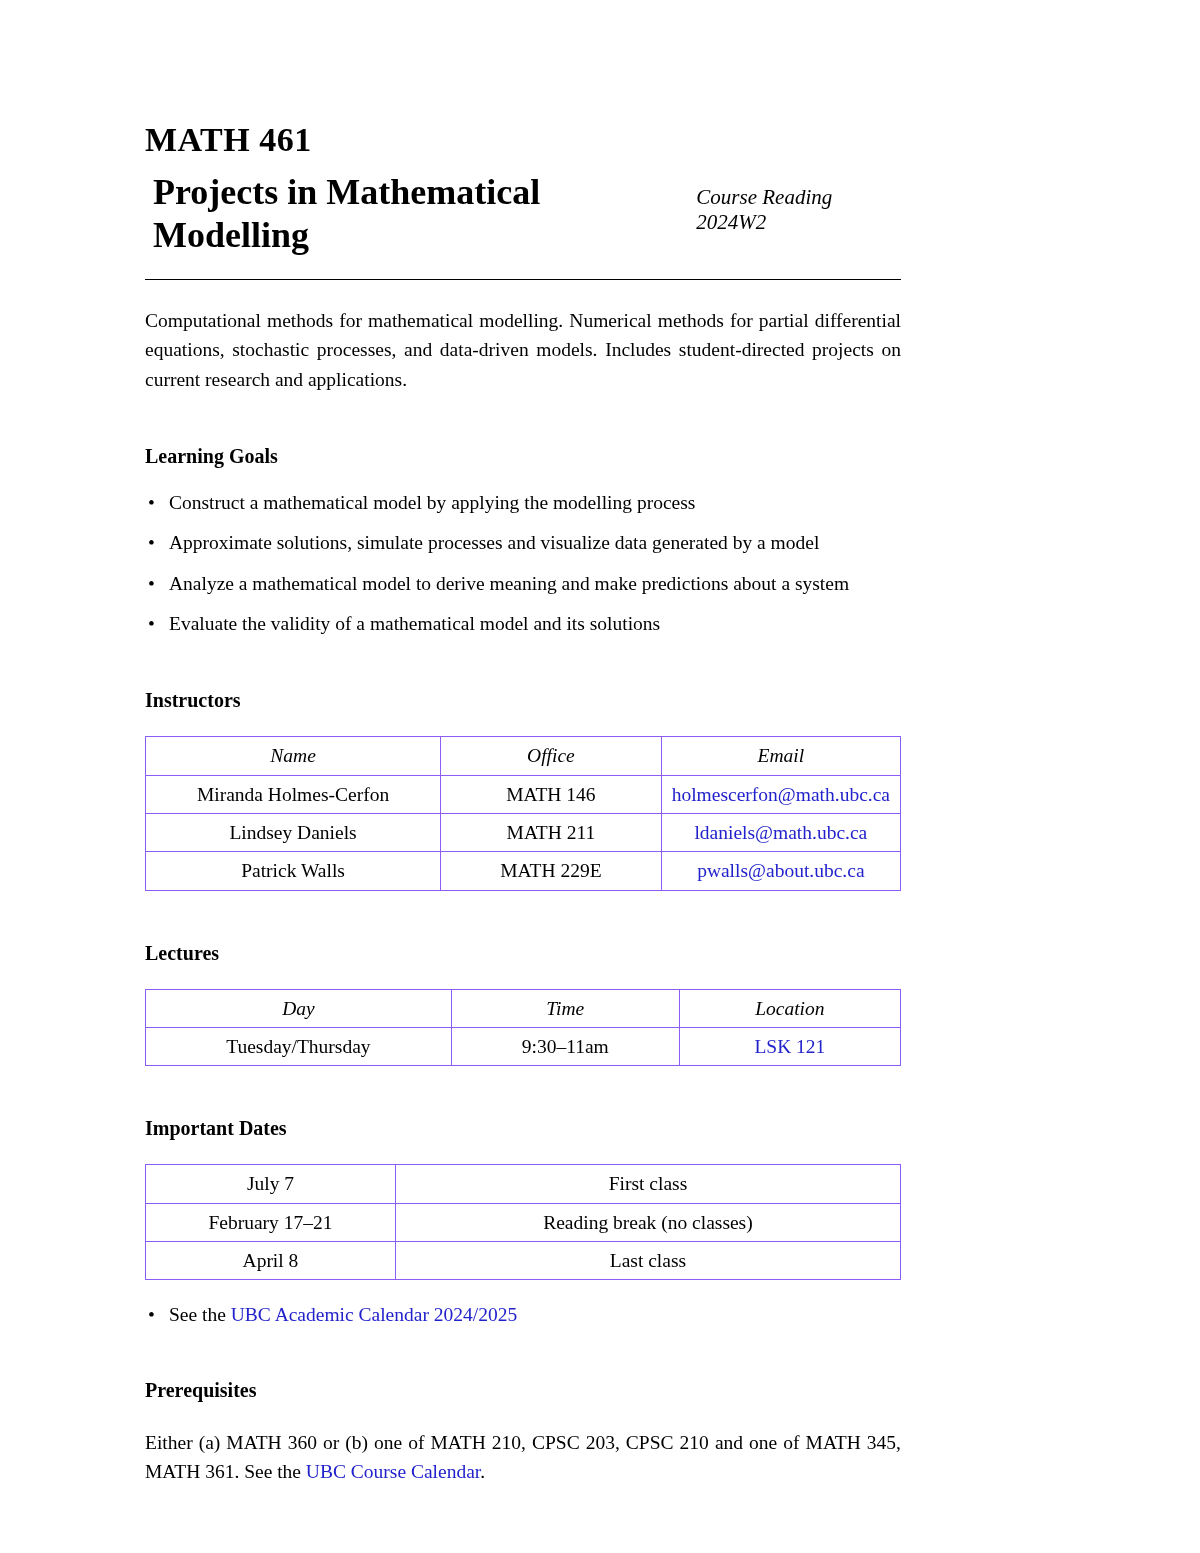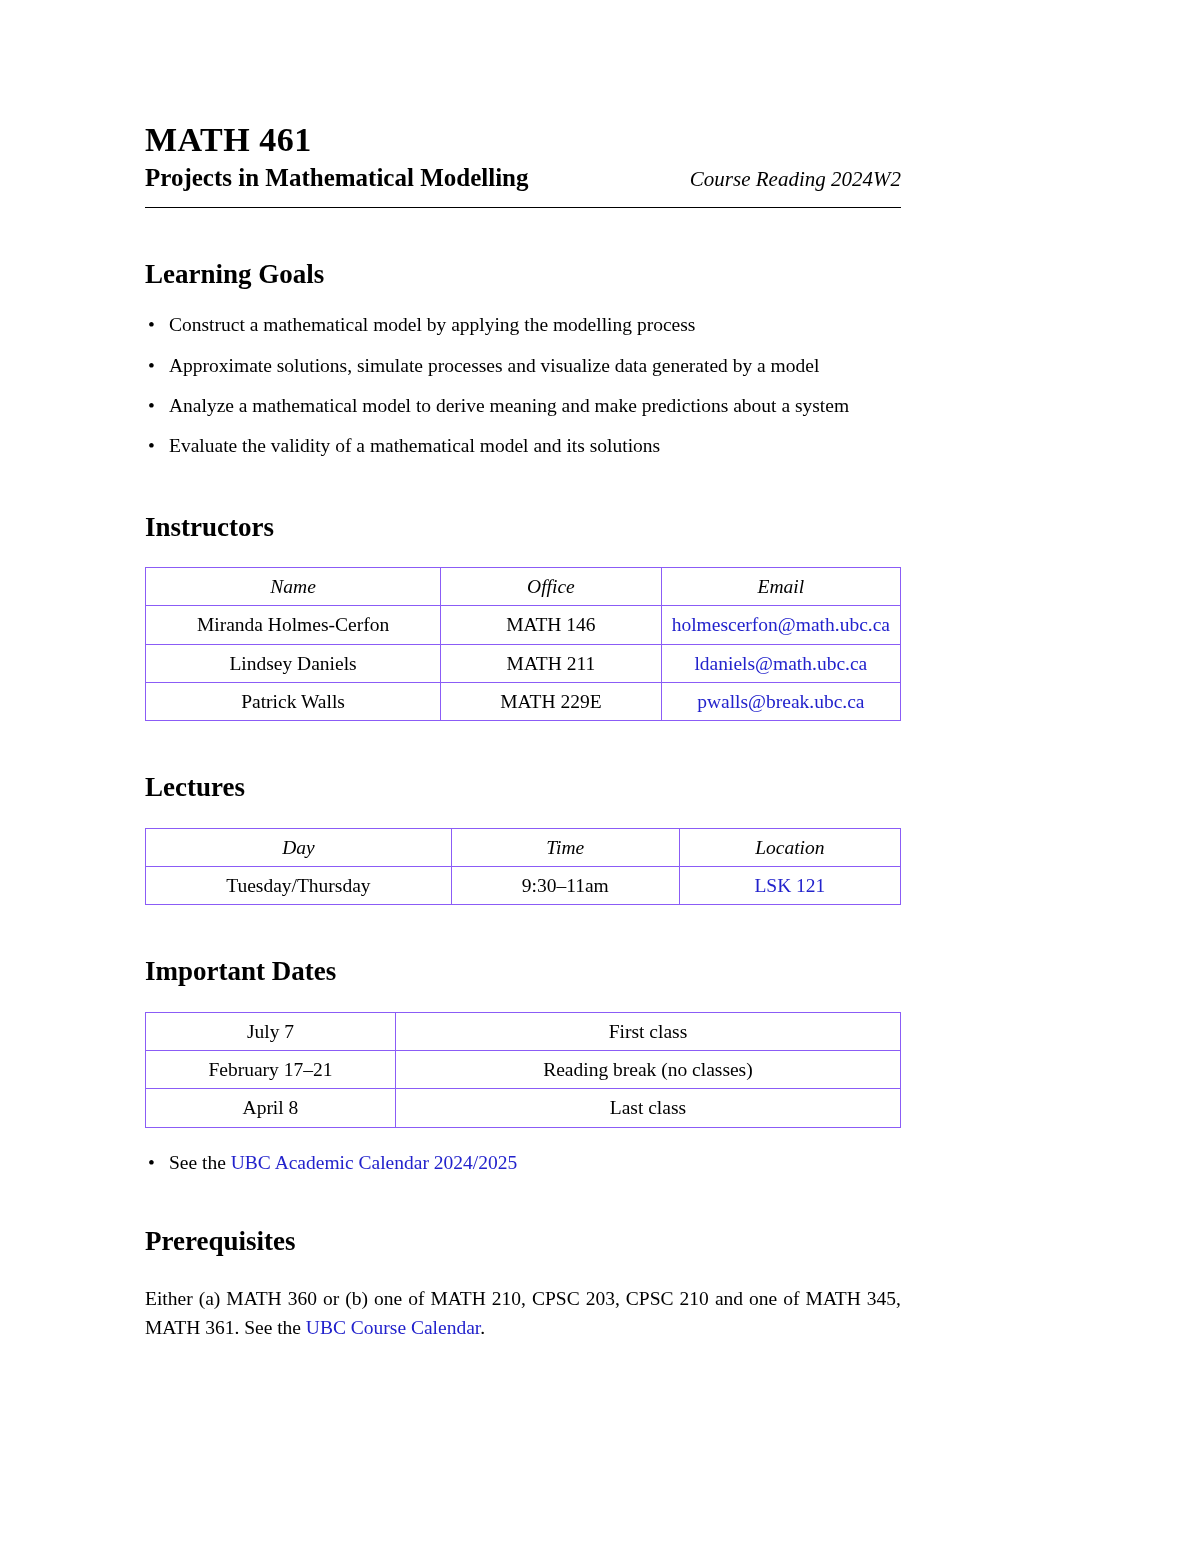--- a/index.html
+++ b/index.html
@@ -26,22 +26,22 @@
     letter-spacing: 0.5px;
     line-height: 1.2;
   }
   .subtitle-row {
     display: flex;
     justify-content: space-between;
     align-items: baseline;
     margin-top: 2px;
   }
   .course-title {
-    margin: 0;
-    font-size: 25px;
+    margin: 8px;
+    font-size: 36px;
     font-weight: bold;
     line-height: 1.2;
   }
   .outline-label {
     font-style: italic;
     font-size: 21px;
   }
   .rule {
     border: none;
     border-top: 1.6px solid #000;
@@ -50,21 +50,21 @@
   
   .para {
     margin: 26px 0 0 0;
     font-size: 19.5px;
     line-height: 1.5;
     text-align: justify;
   }
   
   .section-heading {
     margin: 50px 0 0 0;
-    font-size: 27px;
+    font-size: 20px;
     font-weight: bold;
     line-height: 1.2;
   }
   
   ul.bullets {
     list-style: none;
     margin: 22px 0 0 0;
     padding: 0;
     font-family: Liberation Serif, serif;
   }
@@ -118,20 +118,21 @@
 
   <header>
     <h1 class="course-code">MATH 461</h1>
     <div class="subtitle-row">
       <h2 class="course-title">Projects in Mathematical Modelling</h2>
       <span class="outline-label">Course Reading 2024W2</span>
     </div>
     <hr class="rule">
   </header>
 
+  <p class="para">Computational methods for mathematical modelling. Numerical methods for partial differential equations, stochastic processes, and data-driven models. Includes student-directed projects on current research and applications.</p>
 
   <h3 class="section-heading">Learning Goals</h3>
   <ul class="bullets">
     <li>Construct a mathematical model by applying the modelling process</li>
     <li>Approximate solutions, simulate processes and visualize data generated by a model</li>
     <li>Analyze a mathematical model to derive meaning and make predictions about a system</li>
     <li>Evaluate the validity of a mathematical model and its solutions</li>
   </ul>
 
   <h3 class="section-heading section-gap">Instructors</h3>
@@ -150,21 +151,21 @@
         <td><a class="link">holmescerfon@math.ubc.ca</a></td>
       </tr>
       <tr>
         <td>Lindsey Daniels</td>
         <td>MATH 211</td>
         <td><a class="link">ldaniels@math.ubc.ca</a></td>
       </tr>
       <tr>
         <td>Patrick Walls</td>
         <td>MATH 229E</td>
-        <td><a class="link">pwalls@break.ubc.ca</a></td>
+        <td><a class="link">pwalls@about.ubc.ca</a></td>
       </tr>
     </tbody>
   </table>
 
   <h3 class="section-heading">Lectures</h3>
   <table class="tbl tbl3">
     <thead>
       <tr>
         <th>Day</th>
         <th>Time</th>

